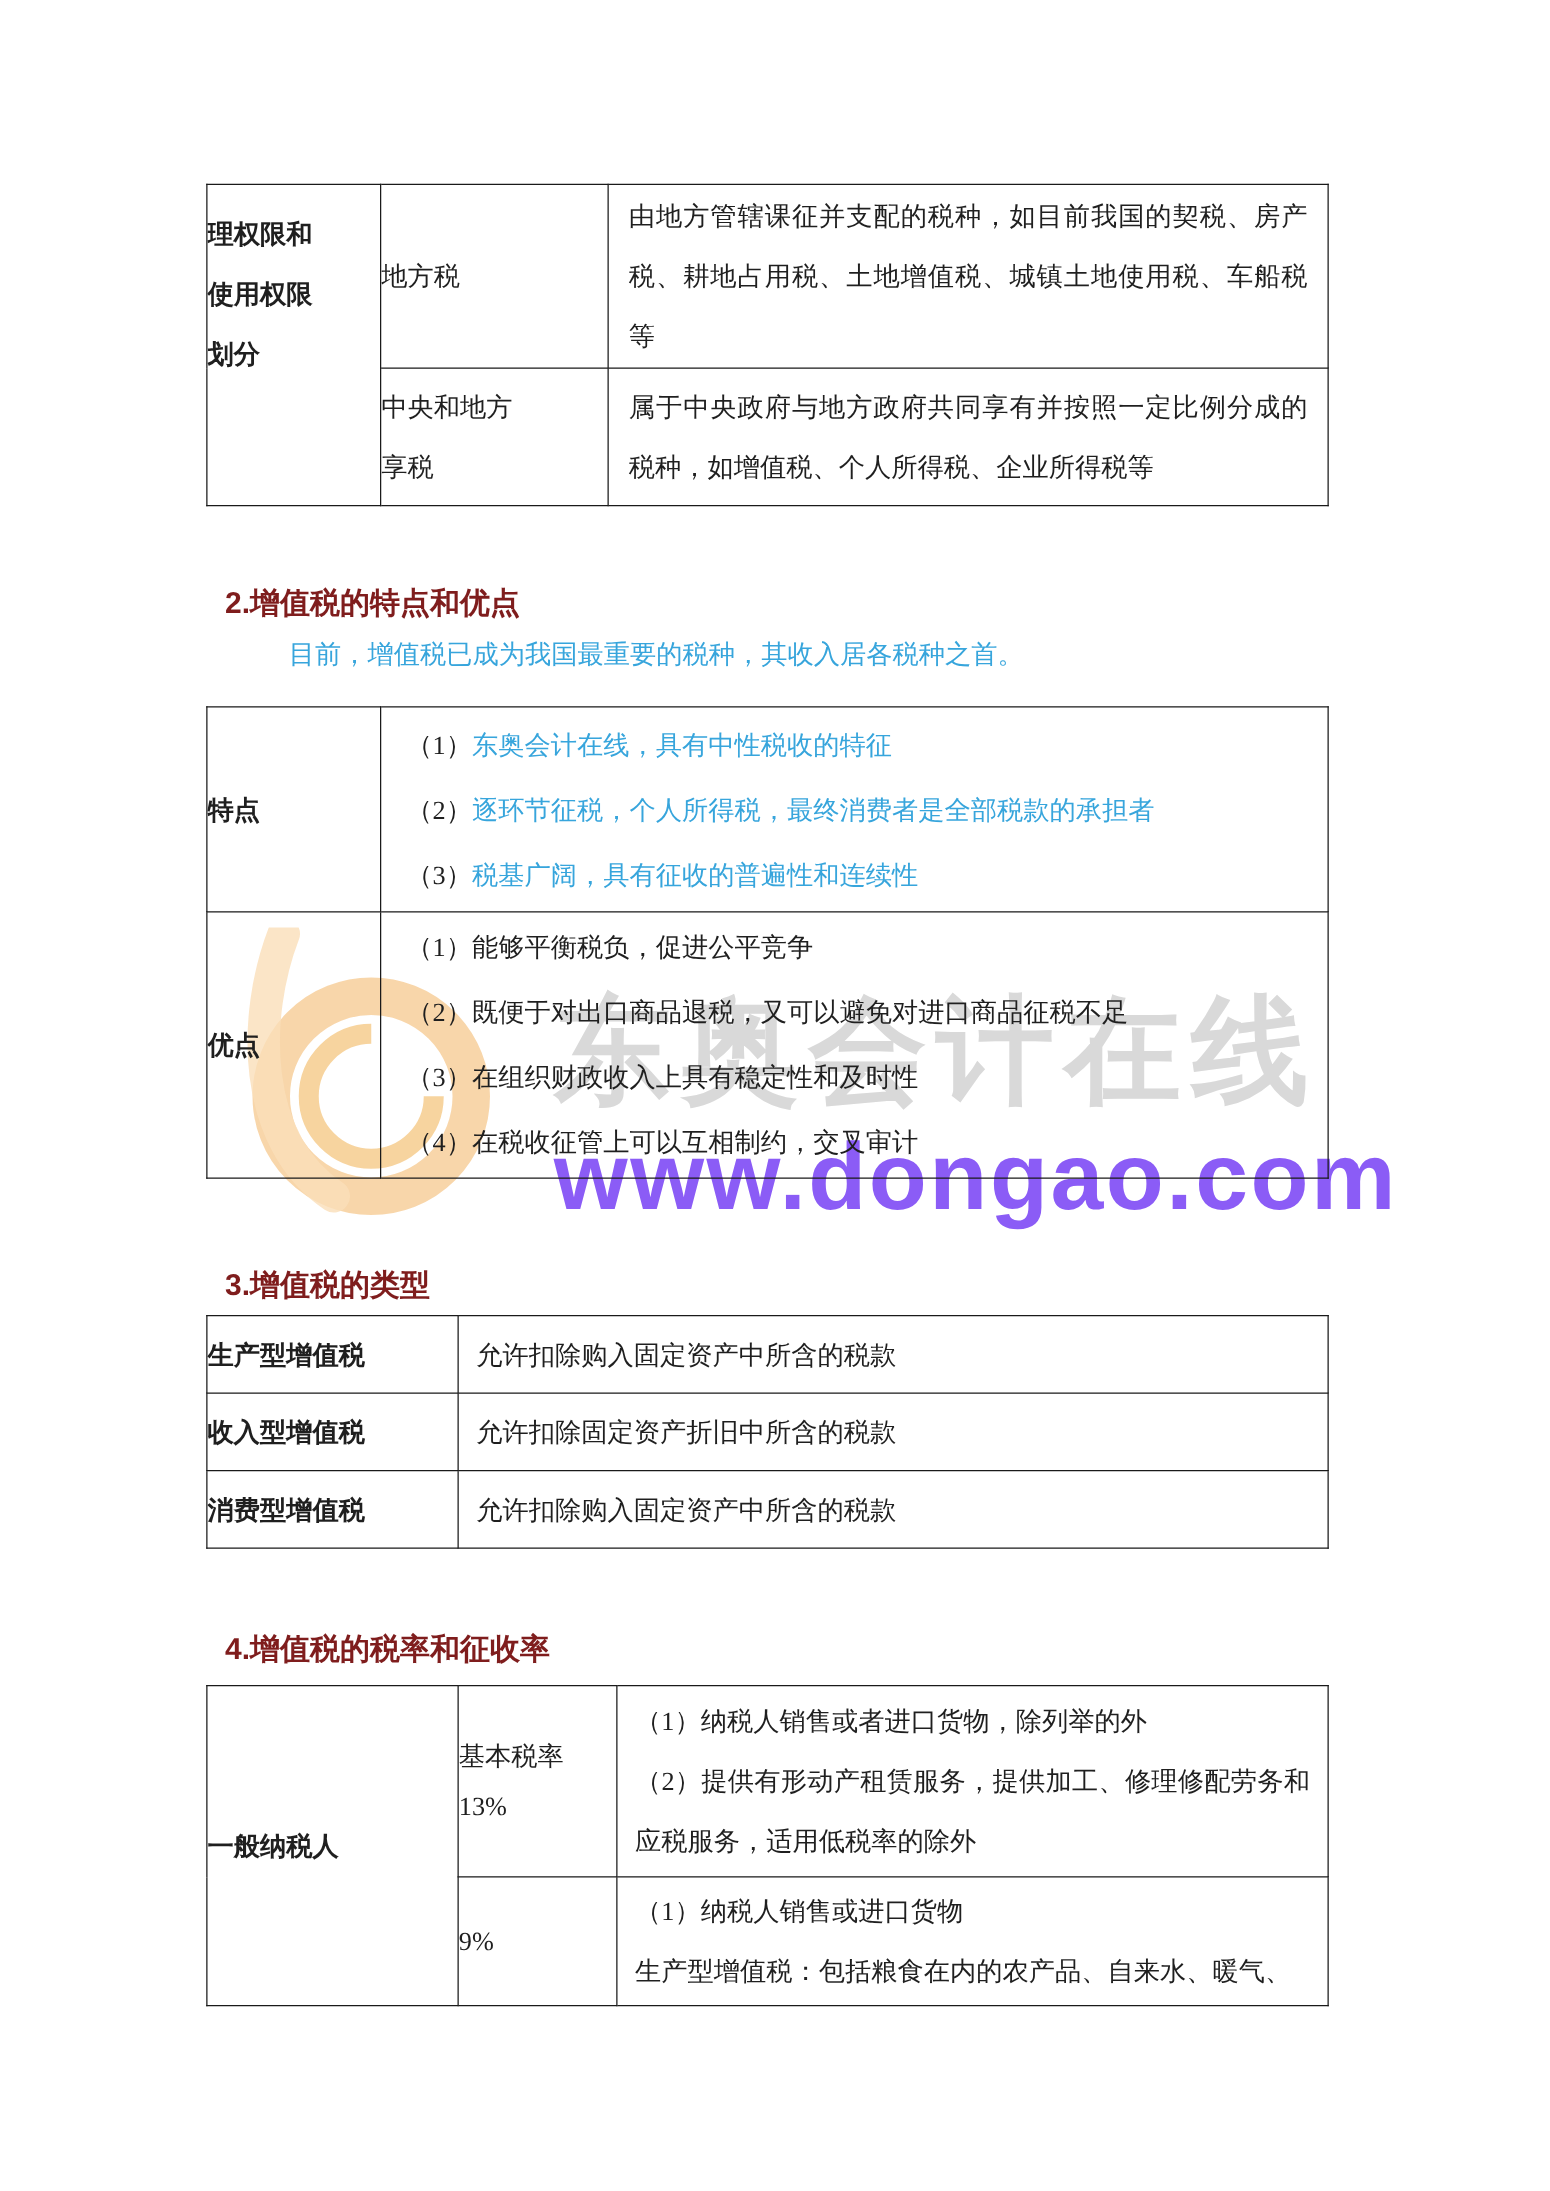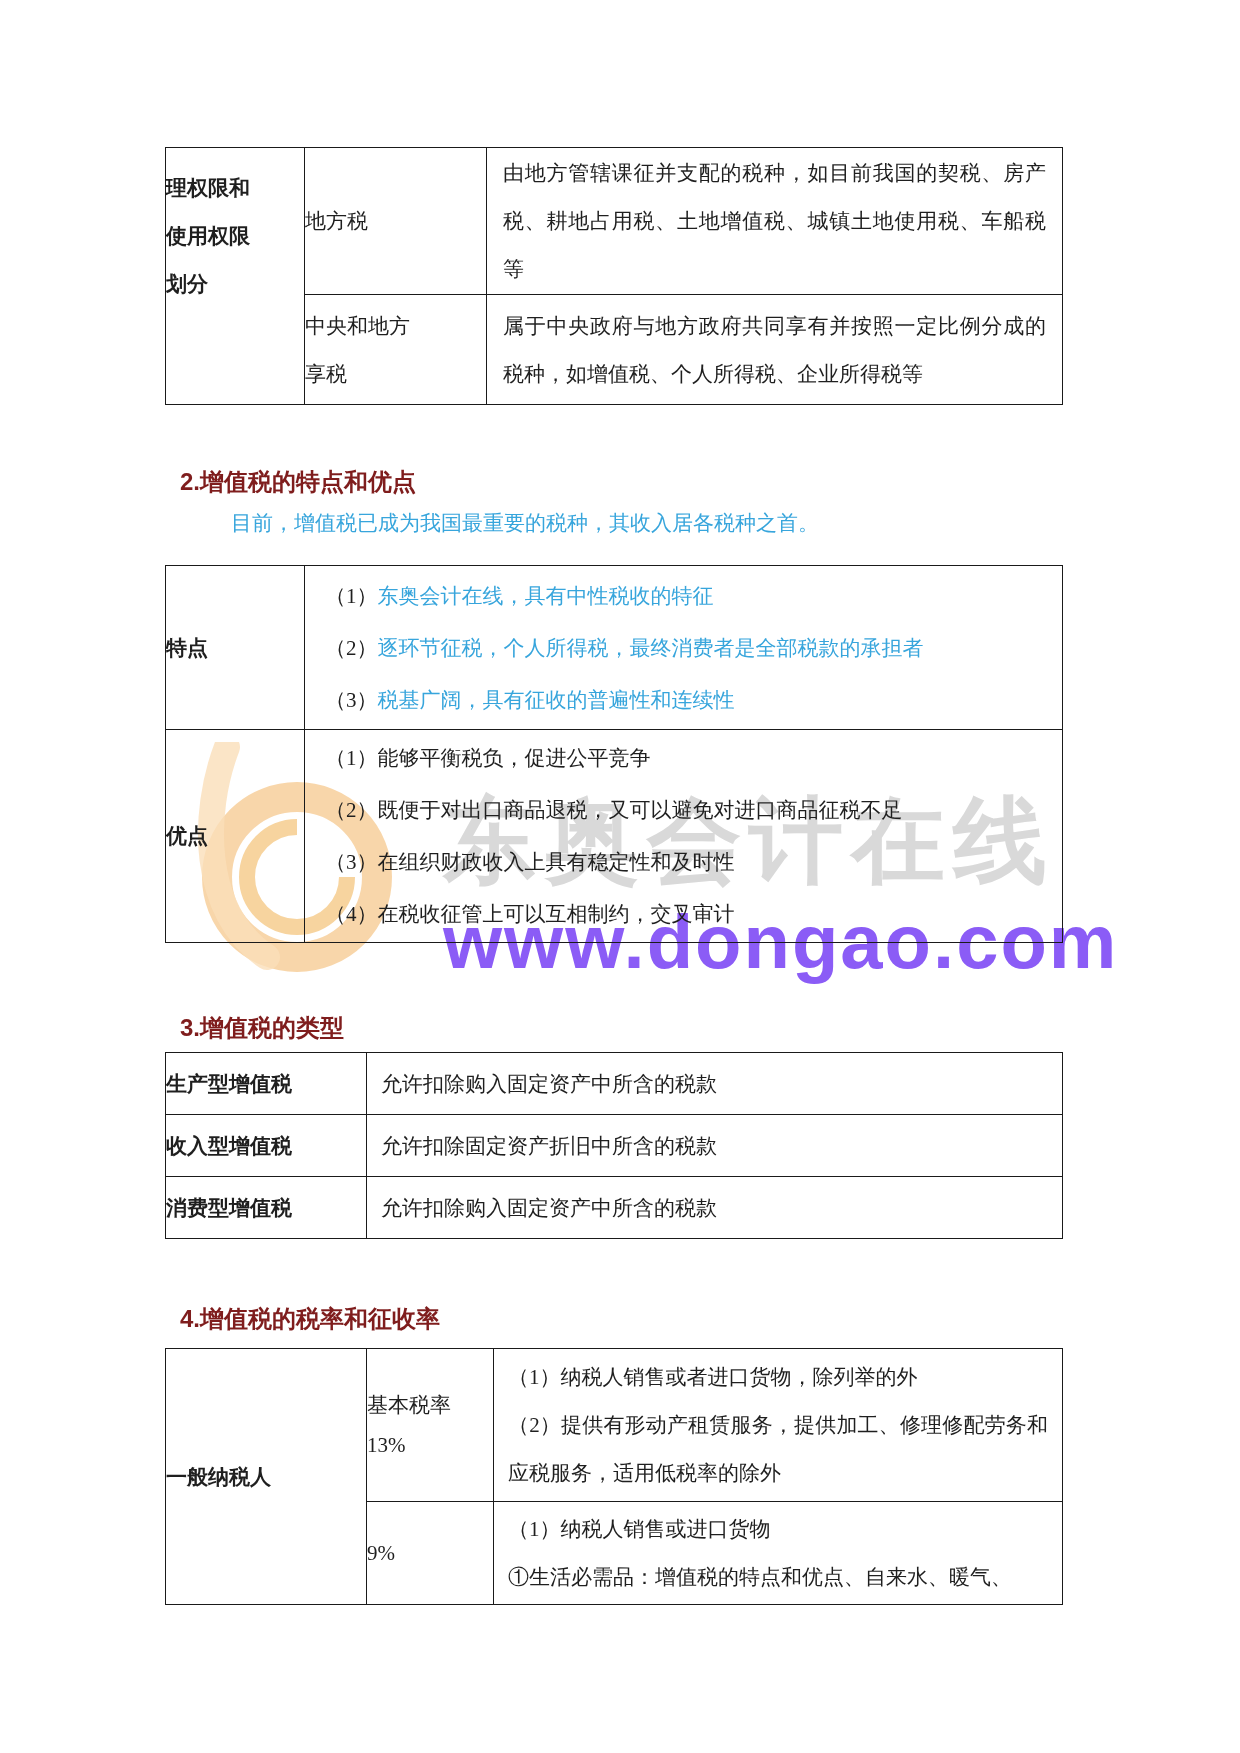--- a/index.html
+++ b/index.html
@@ -178,20 +178,20 @@
 13%</td>
         <td class="body" style="height:152px">
           <p>（1）纳税人销售或者进口货物，除列举的外</p>
           <p>（2）提供有形动产租赁服务，提供加工、修理修配劳务和应税服务，适用低税率的除外</p>
         </td>
       </tr>
       <tr>
         <td class="c rate">9%</td>
         <td class="body" style="height:102px">
           <p>（1）纳税人销售或进口货物</p>
-          <p>①生活必需品：增值税的特点和优点、自来水、暖气、</p>
+          <p>生产型增值税：包括粮食在内的农产品、自来水、暖气、</p>
         </td>
       </tr>
     </tbody>
       </table>
 
   </div>
 </div>
 
 </body></html>

